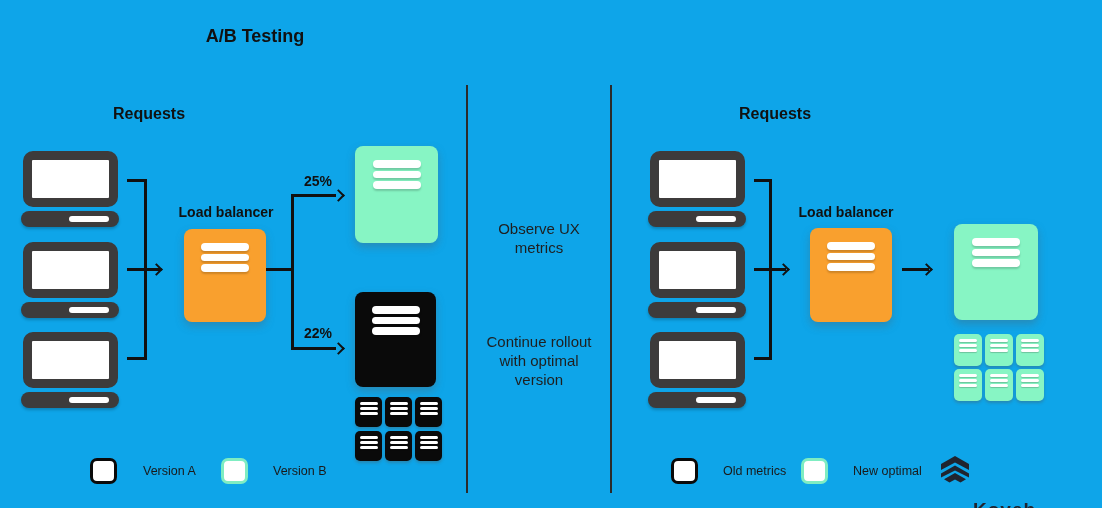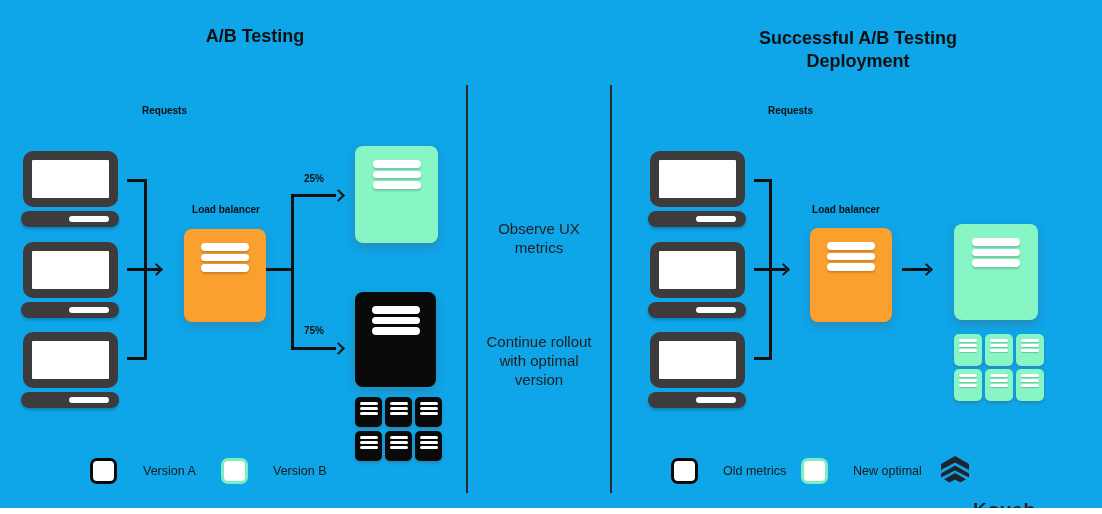--- a/index.html
+++ b/index.html
@@ -3,22 +3,22 @@
 <meta charset="utf-8">
 <style>
   html,body{margin:0;padding:0;background:#fff;}
   .canvas{
     position:relative;width:1102px;height:508px;background:#0ea5e9;overflow:hidden;
     font-family:"Liberation Sans",sans-serif;color:#111;
   }
   .abs{position:absolute;}
   
   .title{font-size:18px;font-weight:700;color:#111;text-align:center;line-height:1.28;}
-  .lbl-bold{font-size:10px;font-weight:700;color:#111;margin-left:29px;}
-  .lbl-sm-bold{font-size:10px;font-weight:700;color:#111;}
+  .lbl-bold{font-size:16px;font-weight:700;color:#111;}
+  .lbl-sm-bold{font-size:14px;font-weight:700;color:#111;}
   .note{font-size:15px;font-weight:400;color:#1f1f1f;text-align:center;line-height:1.25;}
   .legend-lbl{font-size:12.5px;font-weight:400;color:#1a1a1a;margin-left:16px;}
   
   .laptop{width:98px;height:76px;}
   .lt-screen{position:absolute;left:2px;top:0;width:95px;height:56px;box-sizing:border-box;
     border:9px solid #3D3B3B;border-radius:10px;background:#fff;}
   .lt-base{position:absolute;left:0;top:60px;width:98px;height:16px;background:#3D3B3B;
     border-radius:8px;box-shadow:0 2px 3px rgba(0,0,0,0.22);}
   .lt-slot{position:absolute;right:10px;top:5px;width:40px;height:6px;background:#fff;border-radius:3px;}
   
@@ -92,21 +92,21 @@
       </span>
   </div>
 
   <div class="abs hline" style="left:266px;top:268px;width:27px;"></div>
   <div class="abs vline" style="left:291px;top:195px;height:154px;"></div>
 
   <div class="abs lbl-sm-bold" style="left:304px;top:173px;">25%</div>
   <div class="abs hline" style="left:291px;top:194px;width:45px;"></div>
   <div class="abs ahead" style="left:334px;top:190.5px;"></div>
 
-  <div class="abs lbl-sm-bold" style="left:304px;top:325px;">75%</div>
+  <div class="abs lbl-sm-bold" style="left:304px;top:325px;">22%</div>
   <div class="abs hline" style="left:291px;top:347px;width:45px;"></div>
   <div class="abs ahead" style="left:334px;top:343.5px;"></div>
 
   <div class="abs server mint" style="left:355px;top:146px;width:83px;height:97px;">
     <span class="bars">
         <i></i>
         <i></i>
         <i></i>
       </span>
   </div>
@@ -167,21 +167,20 @@
   <div class="abs legend-lbl" style="left:127px;top:464px;">Version A</div>
   <div class="abs lsq mint-border" style="left:221px;top:458px;"></div>
   <div class="abs legend-lbl" style="left:257px;top:464px;">Version B</div>
 
   <div class="abs divider" style="left:466px;top:85px;height:408px;"></div>
   <div class="abs divider" style="left:610px;top:85px;height:408px;"></div>
 
   <div class="abs note" style="left:480px;top:220px;width:118px;">Observe UX metrics</div>
   <div class="abs note" style="left:478px;top:333px;width:122px;">Continue rollout with optimal version</div>
 
-  <div class="abs title" style="left:750px;top:27px;width:216px;">Successful A/B Testing Deployment</div>
 
   <div class="abs lbl-bold" style="left:739px;top:105px;">Requests</div>
 
   <div class="abs laptop" style="left:648px;top:151px;">
     <div class="lt-screen"></div>
     <div class="lt-base">
         <span class="lt-slot"></span>
       </div>
   </div>
   <div class="abs laptop" style="left:648px;top:242px;">

